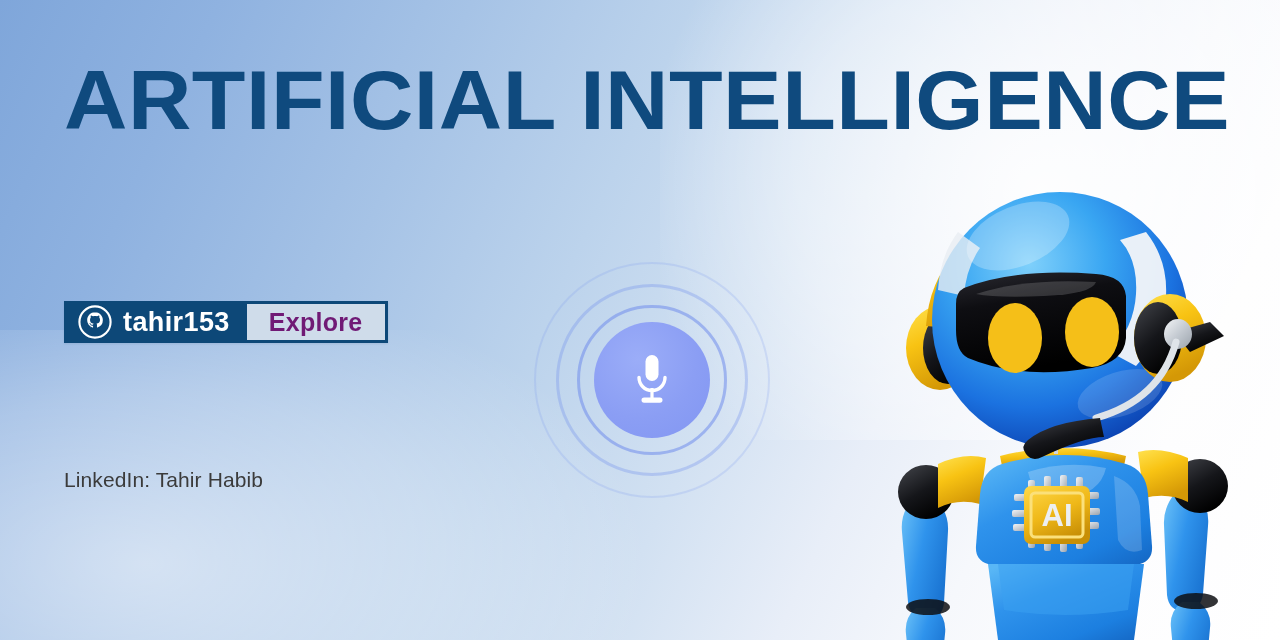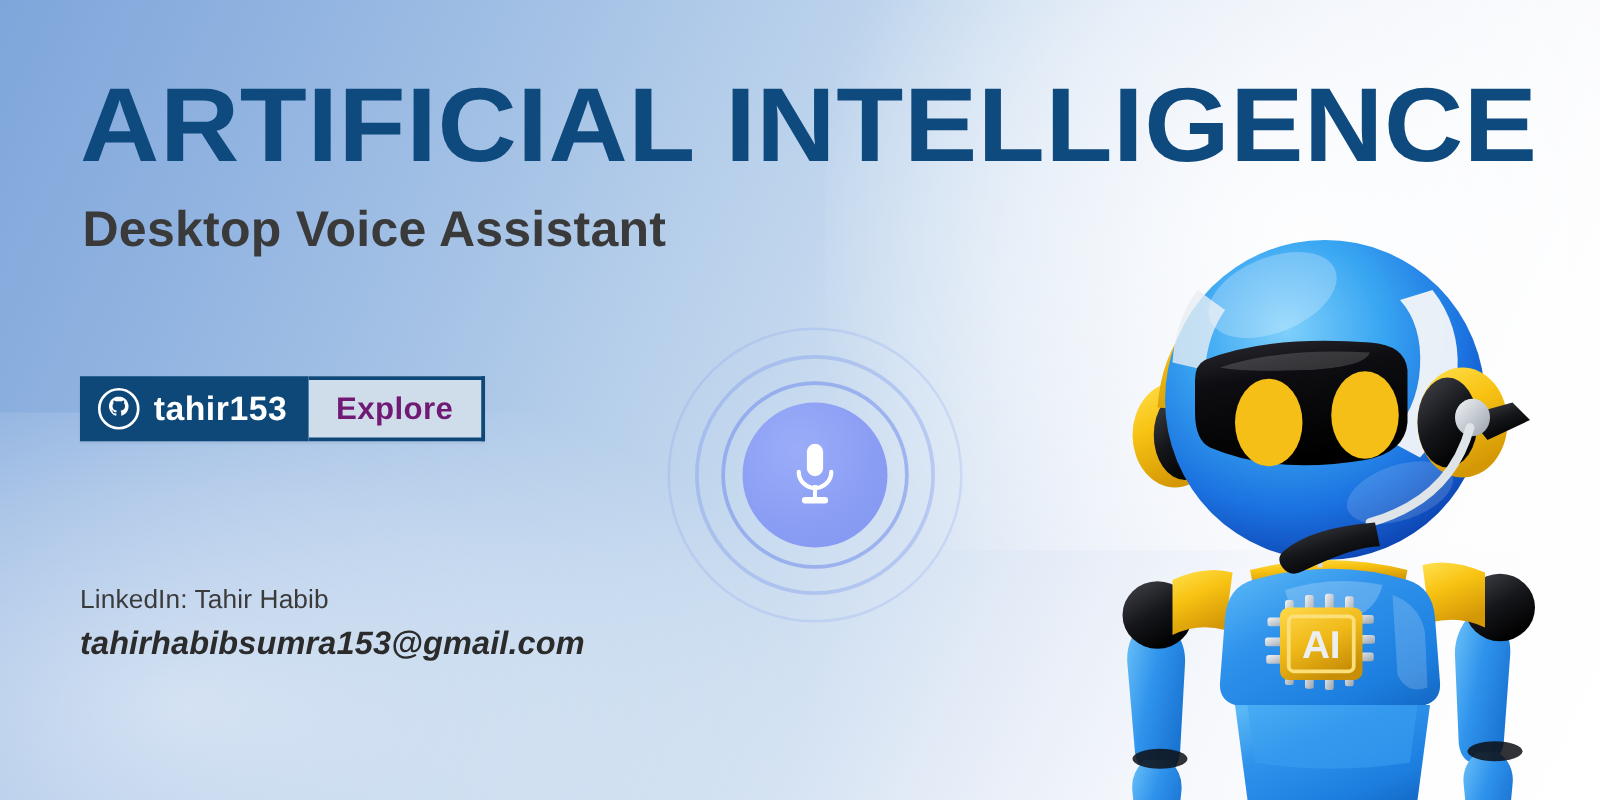--- a/index.html
+++ b/index.html
@@ -78,21 +78,21 @@
     white-space: nowrap;
   }
 
   
   #github-badge {
     position: absolute;
     left: 64px;
     top: 301px;
     display: flex;
     align-items: stretch;
-    height: 52px;
+    height: 42px;
     box-shadow: 0 1px 2px rgba(20,50,90,0.10);
   }
   #gh-left {
     display: flex;
     align-items: center;
     gap: 11px;
     background: #0d4878;
     padding: 0 17px 0 14px;
   }
   #gh-icon {
@@ -216,40 +216,38 @@
 </head>
 <body>
 
 <div id="poster">
 
   <div id="bg-wash"></div>
   <div id="bg-wash-top"></div>
 
   <div id="headline">
     <h1 id="title">ARTIFICIAL INTELLIGENCE</h1>
-    <div id="subtitle">Desktop Voice Assistant</div>
   </div>
 
   <div id="github-badge">
     <div id="gh-left">
       <span>
         <svg id="gh-icon" viewBox="0 0 24 24" aria-hidden="true">
           <circle cx="12" cy="12" r="11" fill="none" stroke="#ffffff" stroke-width="1.5"></circle>
           <path fill="#ffffff" d="M12.02 5.1c-3.06 0-5.54 2.48-5.54 5.54 0 2.45 1.59 4.52 3.79 5.26.28.05.38-.12.38-.27 0-.13-.01-.57-.01-1.04-1.54.33-1.87-.65-1.87-.65-.25-.64-.62-.81-.62-.81-.51-.34.04-.34.04-.34.56.04.85.57.85.57.5.85 1.3.61 1.62.46.05-.36.2-.61.35-.75-1.23-.13-2.52-.61-2.52-2.74 0-.6.22-1.1.57-1.49-.06-.14-.25-.71.05-1.48 0 0 .47-.15 1.53.57.44-.12.92-.18 1.38-.18.47 0 .94.06 1.38.18 1.06-.72 1.53-.57 1.53-.57.3.77.11 1.34.05 1.48.36.39.57.89.57 1.49 0 2.14-1.3 2.61-2.53 2.74.2.17.38.51.38 1.03 0 .74-.01 1.34-.01 1.53 0 .15.1.32.38.27a5.55 5.55 0 0 0 3.78-5.26c0-3.06-2.48-5.54-5.54-5.54z"></path>
           <path fill="#ffffff" d="M9.0 15.6c-.03.06-.13.08-.22.04-.09-.04-.14-.12-.11-.18.03-.06.13-.08.22-.4.09.4.14.12.11.18z"></path>
         </svg>
       </span>
       <span id="gh-user">tahir153</span>
     </div>
     <div id="gh-explore">Explore</div>
   </div>
 
   <div id="contact">
     <div id="contact-linkedin">LinkedIn: Tahir Habib</div>
-    <div id="contact-email">tahirhabibsumra153@gmail.com</div>
   </div>
 
   <div id="voice-widget">
     <div class="ripple" id="ripple-3"></div>
     <div class="ripple" id="ripple-2"></div>
     <div class="ripple" id="ripple-1"></div>
     <div id="mic-circle">
       <span>
         <svg id="mic-icon" viewBox="0 0 46 56" aria-hidden="true">
           <rect x="16.5" y="3" width="13" height="26" rx="6.5" fill="#ffffff"></rect>

